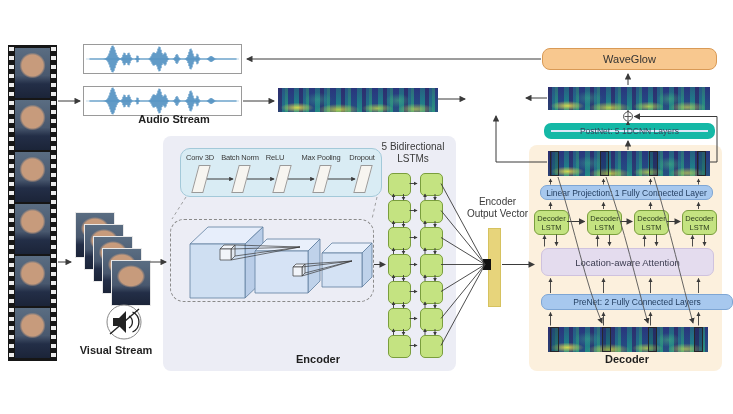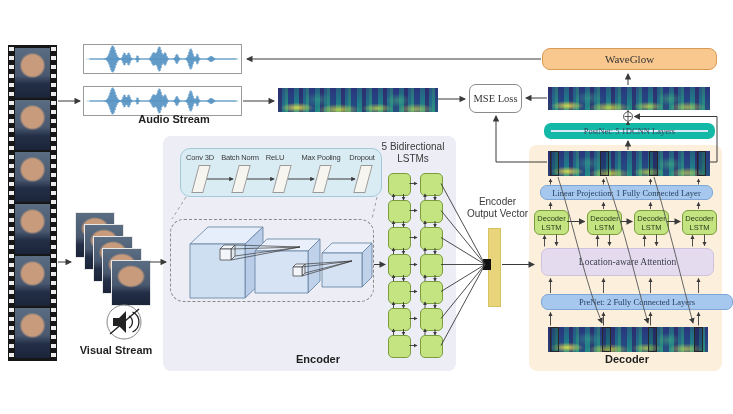--- a/index.html
+++ b/index.html
@@ -11,21 +11,21 @@
   .decoder-panel{left:529px;top:145px;width:193px;height:226px;background:#fcf0dd;border-radius:8px;}
   .inset{left:180px;top:148px;width:202px;height:49px;background:#d9ecf4;border:1px solid #a3c9d9;border-radius:10px;}
   .dashedbox{left:170px;top:219px;width:204px;height:83px;border:1px dashed #8a8a8a;border-radius:14px;}
   
   .lbl{position:absolute;text-align:center;color:#2e2e2e;}
   .bold{font-weight:bold;font-size:11px;color:#1f1f1f;}
   .mid{font-size:10px;color:#3a3a3a;line-height:1.2;}
   .pipe-lbl{position:absolute;top:153px;transform:translateX(-50%);font-size:7.5px;letter-spacing:-0.2px;color:#3a3a3a;white-space:nowrap;}
   .pipe-shape{position:absolute;top:165px;width:10px;height:26px;background:#f7f5f0;border:1px solid #9a9a9a;transform:skewX(-15deg);}
   
-  .rbox{position:absolute;box-sizing:border-box;display:flex;align-items:center;justify-content:center;text-align:right;font-family:Liberation Serif, serif;}
+  .rbox{position:absolute;box-sizing:border-box;display:flex;align-items:center;justify-content:center;text-align:right;}
   .waveglow{left:542px;top:48px;width:175px;height:22px;background:#f8c88f;border:1px solid #d99a56;border-radius:8px;font-size:11px;color:#333;}
   .mse{left:469px;top:84px;width:53px;height:29px;background:#fff;border:1px solid #8a8a8a;border-radius:7px;font-size:10.5px;color:#333;}
   .postnet{left:544px;top:123px;width:171px;height:16px;background:#dbe7f7;border:7px solid #14b8a6;border-radius:7px;font-size:8.5px;color:#33445c;}
   .bluebar{background:#a7c8ee;border:1px solid #7ea6d4;border-radius:7px;font-size:8.5px;color:#1f3a5c;}
   .linproj{left:540px;top:185px;width:173px;height:15px;}
   .prenet{left:541px;top:294px;width:192px;height:16px;}
   .attention{left:541px;top:248px;width:173px;height:28px;background:#e4dcee;border:1px solid #cfc2de;border-radius:7px;font-size:9.5px;color:#3c3c50;}
   .dlstm{position:absolute;top:210px;width:33px;height:23px;background:#c4e381;border:1px solid #7a9e3d;border-radius:6px;
          font-size:7.5px;line-height:1.2;color:#2c3c1e;display:flex;align-items:center;justify-content:center;text-align:center;}
   .lstm-cell{position:absolute;width:21px;height:21px;background:#c4e381;border:1px solid #7a9e3d;border-radius:5px;}
@@ -95,21 +95,20 @@
     <div class="fmark" style="left:149px"></div>
   </div>
   <div class="spectro z2" style="left:548px;top:327px;width:160px;height:25px;">
     <div class="fmark" style="left:2px"></div>
     <div class="fmark" style="left:54px"></div>
     <div class="fmark" style="left:100px"></div>
     <div class="fmark" style="left:146px"></div>
   </div>
 
   <div class="rbox waveglow z2">WaveGlow</div>
-  <div class="rbox mse z2">MSE Loss</div>
   <div class="rbox postnet z2">PostNet: 5 1DCNN Layers</div>
   <div class="rbox bluebar linproj z2">Linear Projection: 1 Fully Connected Layer</div>
   <div class="rbox attention z2">Location-aware Attention</div>
   <div class="rbox bluebar prenet z2">PreNet: 2 Fully Connected Layers</div>
   <div class="dlstm z2" style="left:534px">Decoder LSTM</div>
   <div class="dlstm z2" style="left:587px">Decoder LSTM</div>
   <div class="dlstm z2" style="left:634px">Decoder LSTM</div>
   <div class="dlstm z2" style="left:682px">Decoder LSTM</div>
   <div class="abs outbar z2"></div>
   <div class="abs z2" style="left:483px;top:259px;width:8px;height:11px;background:#111;"></div>

